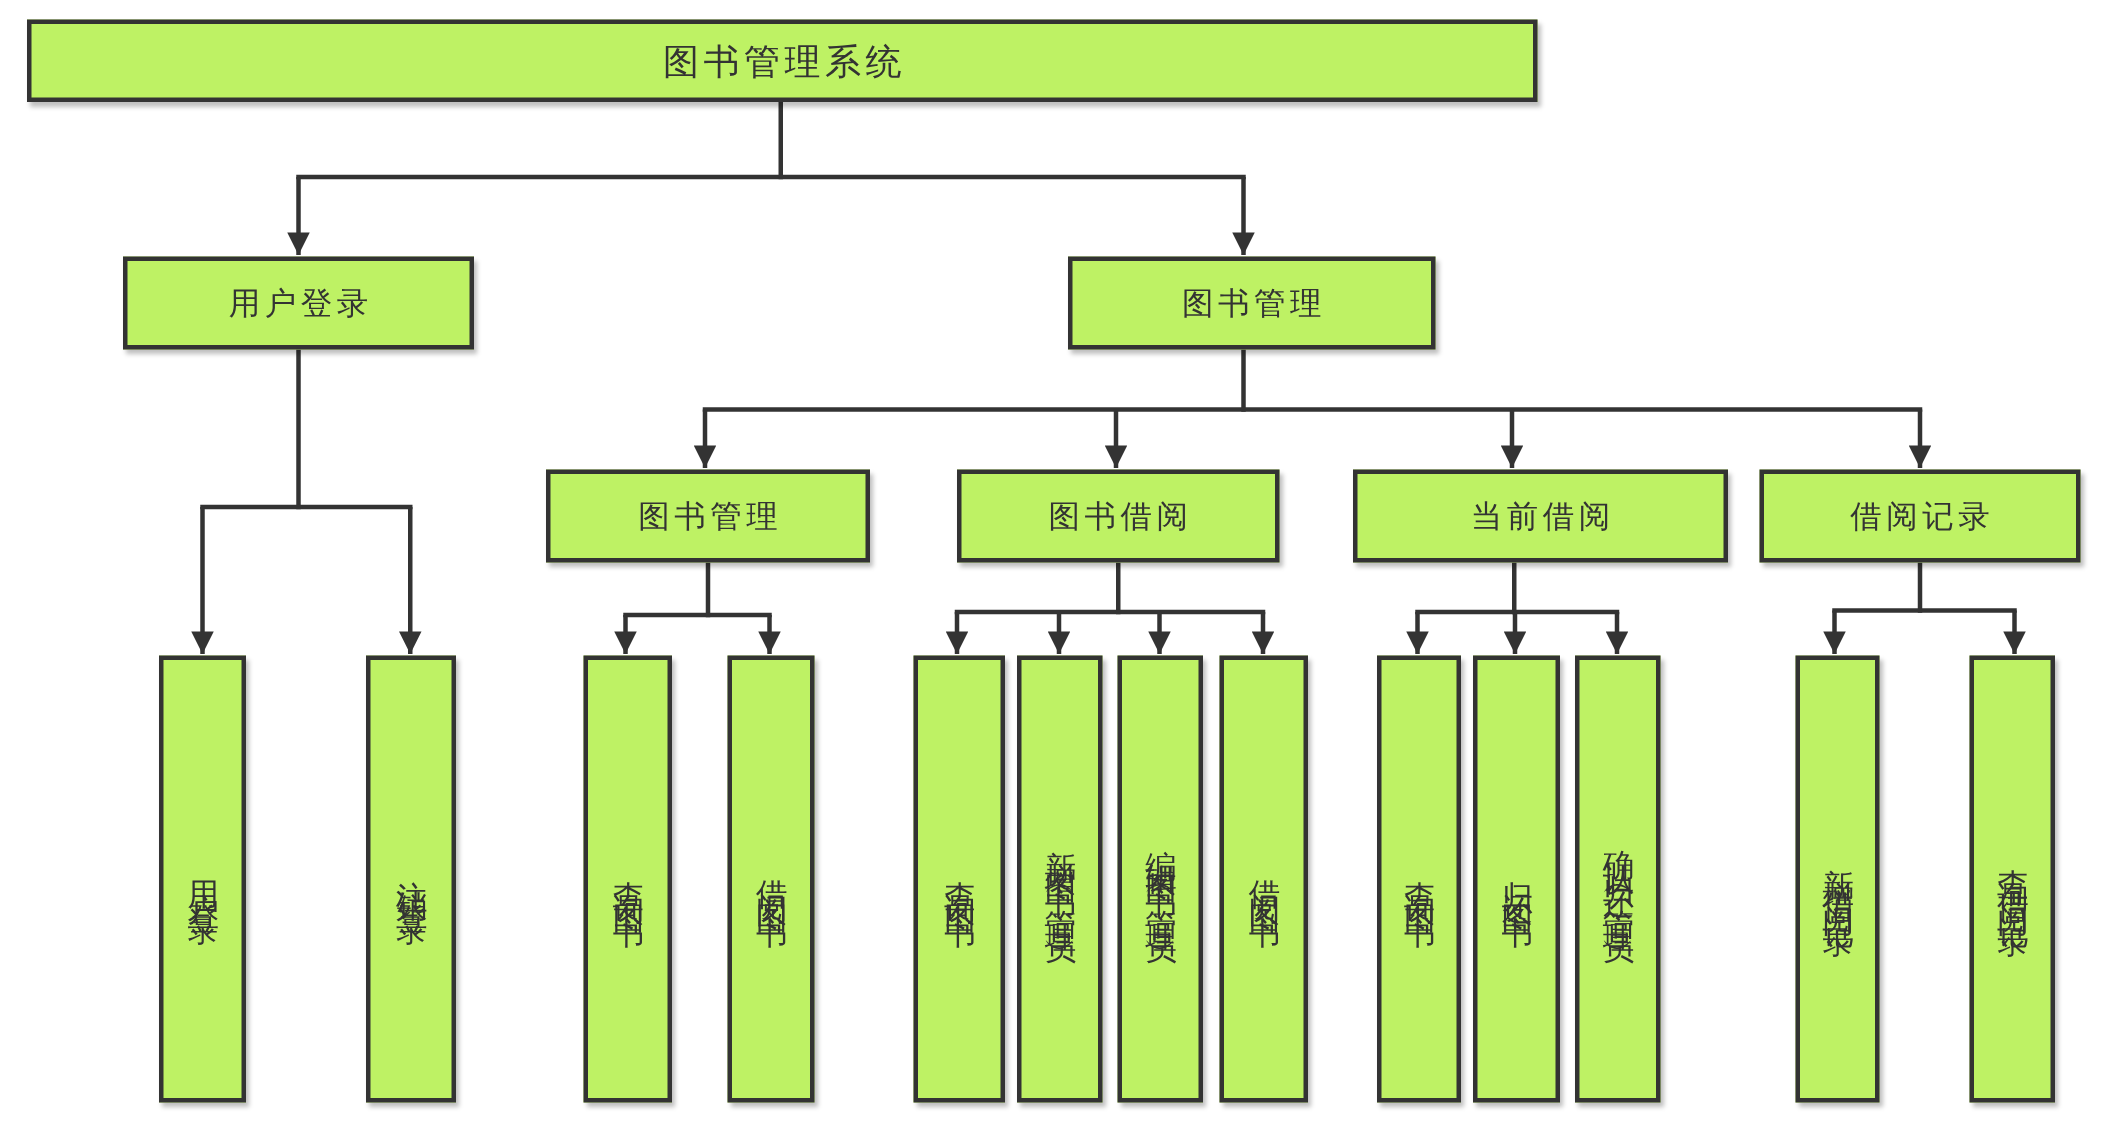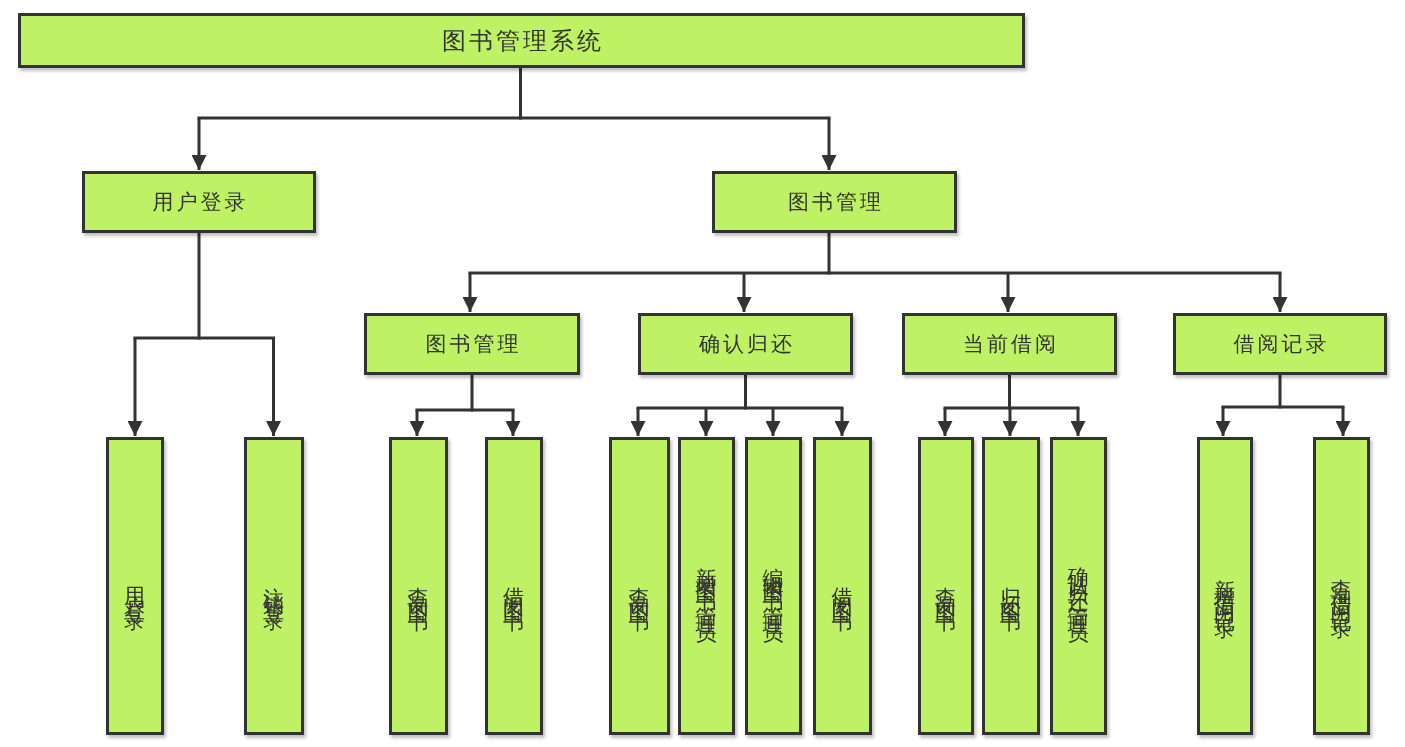--- a/index.html
+++ b/index.html
@@ -131,23 +131,23 @@
     <span class="lbl">用户登录</span>
   </div>
   <div class="box h-box" style="left:712px; top:171px; width:245px; height:62px;">
     <span class="lbl">图书管理</span>
   </div>
 
   <div class="box h-box" style="left:364px; top:313px; width:216px; height:62px;">
     <span class="lbl">图书管理</span>
   </div>
   <div class="box h-box" style="left:638px; top:313px; width:215px; height:62px;">
-    <span class="lbl">确认归还</span>
+    <span class="lbl">图书借阅</span>
   </div>
-  <div class="box h-box" style="left:902px; top:313px; width:215px; height:62px;">
+  <div class="box h-box" style="left:902px; top:313px; width:250px; height:62px;">
     <span class="lbl">当前借阅</span>
   </div>
   <div class="box h-box" style="left:1173px; top:313px; width:214px; height:62px;">
     <span class="lbl">借阅记录</span>
   </div>
 
   <div class="box v-box" style="left:106px; width:58px;">
     <span class="vlbl">用户登录</span>
   </div>
   <div class="box v-box" style="left:244px; width:60px;">

